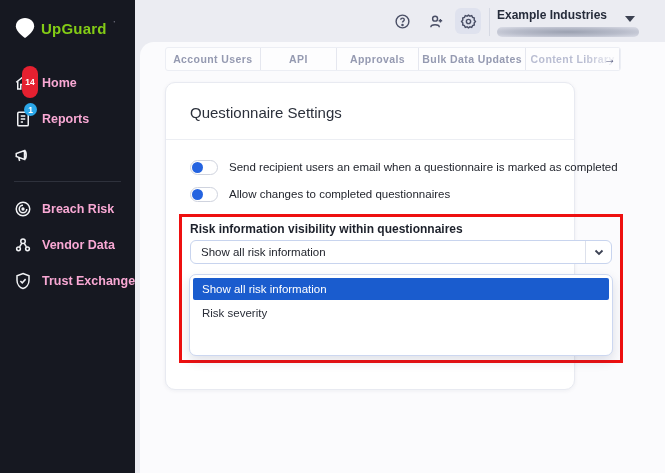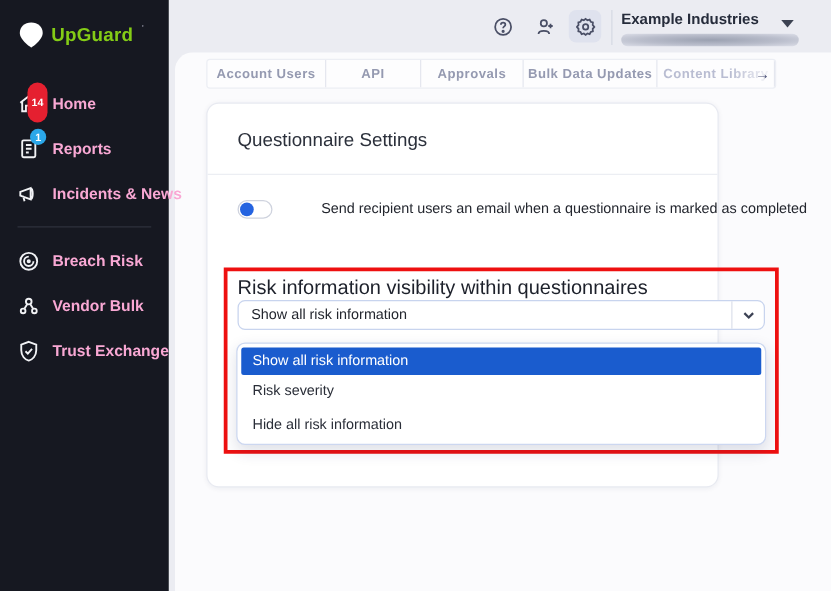--- a/index.html
+++ b/index.html
@@ -66,26 +66,26 @@
     box-shadow:0 1px 4px rgba(25,35,65,.06); }
   .card-title { position:absolute; left:24px; top:21px; font-size:15px;
     font-weight:500; color:#2b303b; }
   .card-divider { position:absolute; left:0; right:0; top:56px; height:1px; background:#eceef3; }
 
   .toggle-row { position:absolute; left:24px; display:flex; align-items:center; gap:11px; height:16px; }
   .toggle { position:relative; width:28px; height:15px; background:#ffffff;
     border:1px solid #cfd3de; border-radius:8px; flex:none; cursor:pointer; }
   .toggle-knob { position:absolute; left:1px; top:1px; width:11px; height:11px;
     border-radius:50%; background:#2463e0; }
-  .toggle-label { font-size:11.5px; color:#23262e; white-space:nowrap;margin-left:28px; }
+  .toggle-label { font-size:11.5px; color:#23262e; white-space:nowrap; }
 
   
   .redbox { position:absolute; left:13px; top:131px; width:444px; height:149px;
     border:3px solid #ee1010; background:transparent; }
-  .field-label { position:absolute; left:8px; top:5px; font-size:16px; font-weight:400; color:#1d212b; }
+  .field-label { position:absolute; left:8px; top:5px; font-size:12px; font-weight:700; color:#1d212b; }
   .select { position:absolute; left:8px; top:23px; width:422px; height:24px;
     background:#fff; border:1px solid #c8d4ee; border-radius:6px; cursor:pointer; }
   .select-value { position:absolute; left:10px; top:5px; font-size:11.5px; color:#23262e; }
   .select-chevron-zone { position:absolute; right:0; top:0; bottom:0; width:26px;
     border-left:1px solid #dde1ec; display:flex; align-items:center; justify-content:center;
     color:#3c4254; }
   .select-chevron-zone svg { width:12px; height:12px; }
 
   .popup { position:absolute; left:7px; top:57px; width:424px; height:82px;
     background:#ffffff; border:1px solid #ccd7f0; border-radius:7px;
@@ -129,21 +129,20 @@
       </span>
       <span class="nav-label">Reports</span>
     </div>
 
     <div class="nav-item" style="top:143px">
       <span class="nav-icon">
         <svg viewBox="0 0 24 24" fill="none" stroke="currentColor" stroke-width="2">
             <path d="M3 10 V14 L14 18 V6 Z M14 6 C17 7 17 17 14 18 M6 14.5 L7.5 20"></path>
           </svg>
       </span>
-      <span class="nav-label">Incidents &amp; News</span>
     </div>
 
     <div class="side-divider"></div>
 
     <div class="nav-item" style="top:197px">
       <span class="nav-icon">
         <svg viewBox="0 0 24 24" fill="none" stroke="currentColor" stroke-width="2">
             <circle cx="12" cy="12" r="9"></circle>
             <path d="M12 7 A5 5 0 1 0 17 12"></path>
             <circle cx="12" cy="12" r="1.2" fill="currentColor"></circle>
@@ -154,21 +153,21 @@
 
     <div class="nav-item" style="top:233px">
       <span class="nav-icon">
         <svg viewBox="0 0 24 24" fill="none" stroke="currentColor" stroke-width="2">
             <circle cx="12" cy="7" r="3"></circle>
             <circle cx="6" cy="17" r="2.5"></circle>
             <circle cx="18" cy="17" r="2.5"></circle>
             <path d="M10.5 9.5 L7.5 14.5 M13.5 9.5 L16.5 14.5"></path>
           </svg>
       </span>
-      <span class="nav-label">Vendor Bulk</span>
+      <span class="nav-label">Vendor Data</span>
     </div>
 
     <div class="nav-item" style="top:269px">
       <span class="nav-icon">
         <svg viewBox="0 0 24 24" fill="none" stroke="currentColor" stroke-width="2">
             <path d="M12 2 L20 5 V11 C20 17 16 21 12 22 C8 21 4 17 4 11 V5 Z"></path>
             <path d="M8.5 12 L11 14.5 L15.5 9.5"></path>
           </svg>
       </span>
       <span class="nav-label">Trust Exchange</span>
@@ -222,34 +221,39 @@
       <div class="card-title">Questionnaire Settings</div>
       <div class="card-divider"></div>
 
       <div class="toggle-row" style="top:76px">
         <span class="toggle">
             <span class="toggle-knob"></span>
           </span>
         <span class="toggle-label">Send recipient users an email when a questionnaire is marked as completed</span>
       </div>
 
+      <div class="toggle-row" style="top:103px">
+        <span class="toggle">
+            <span class="toggle-knob"></span>
+          </span>
+        <span class="toggle-label">Allow changes to completed questionnaires</span>
+      </div>
 
       <div class="redbox">
         <div class="field-label">Risk information visibility within questionnaires</div>
 
         <div class="select">
           <span class="select-value">Show all risk information</span>
           <span class="select-chevron-zone">
             <svg viewBox="0 0 12 12" fill="none" stroke="currentColor" stroke-width="1.8">
                 <path d="M2.5 4.5 L6 8 L9.5 4.5"></path>
               </svg>
           </span>
         </div>
 
         <div class="popup">
           <div class="opt opt-active">Show all risk information</div>
           <div class="opt opt-plain">Risk severity</div>
-          <div class="opt opt-plain">Hide all risk information</div>
         </div>
       </div>
     </div>
   </div>
 </div>
 
 </body></html>

